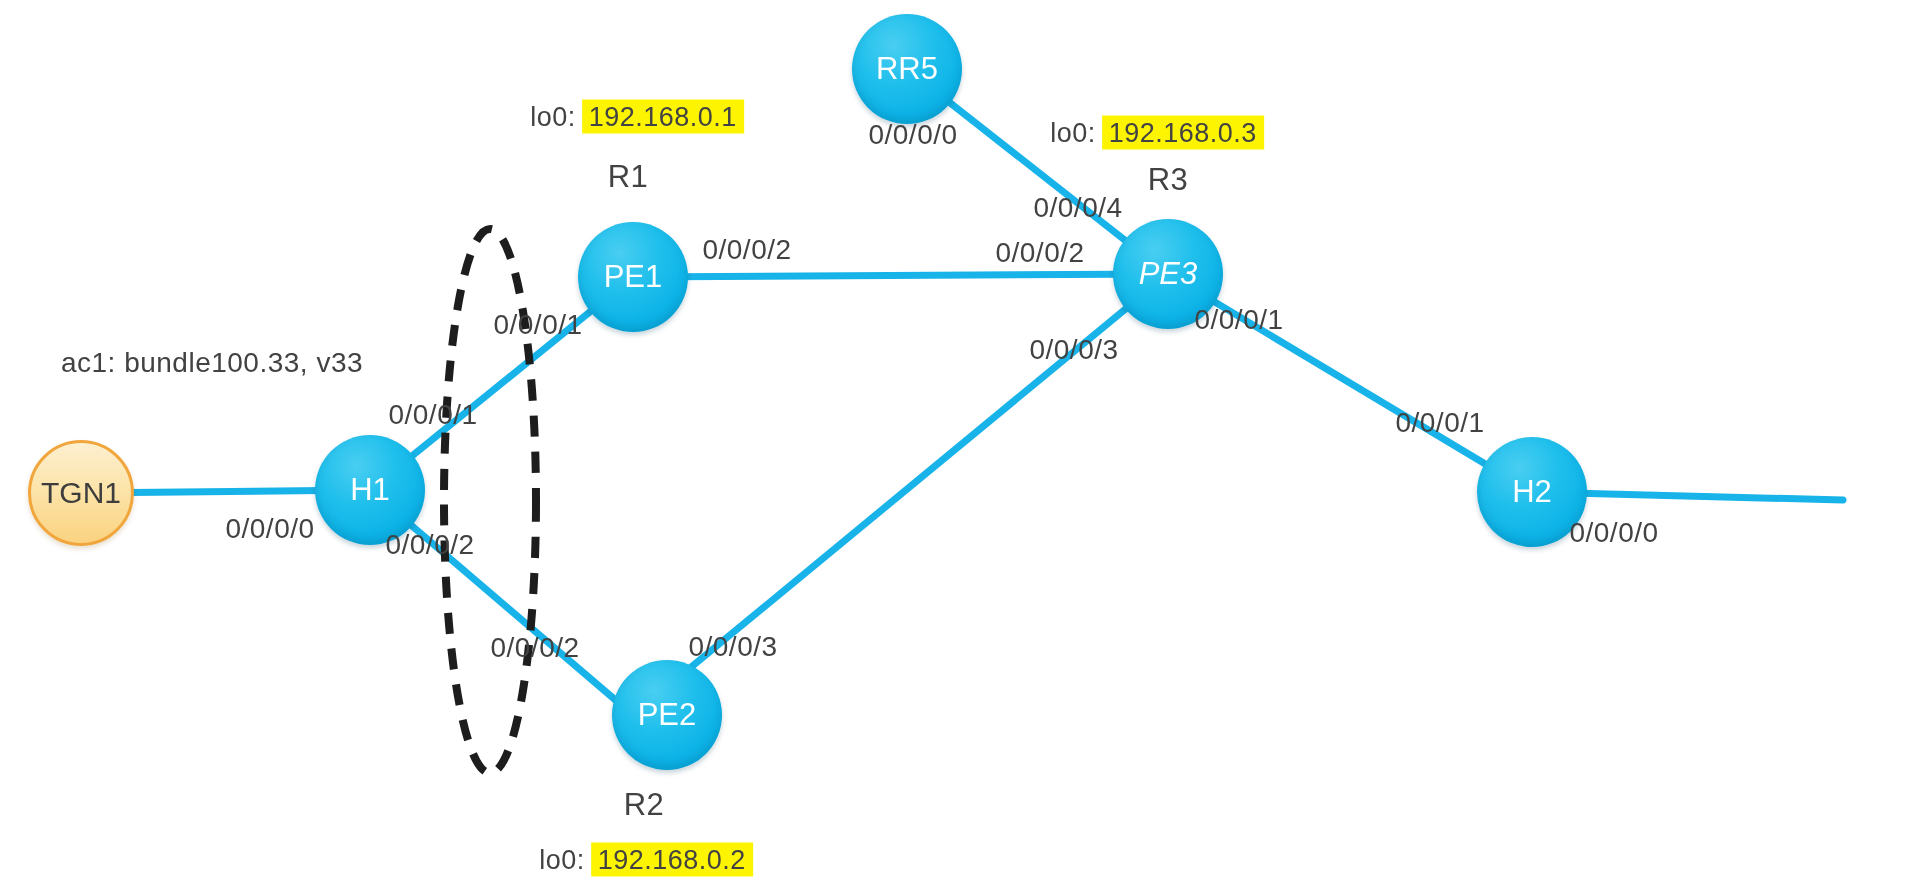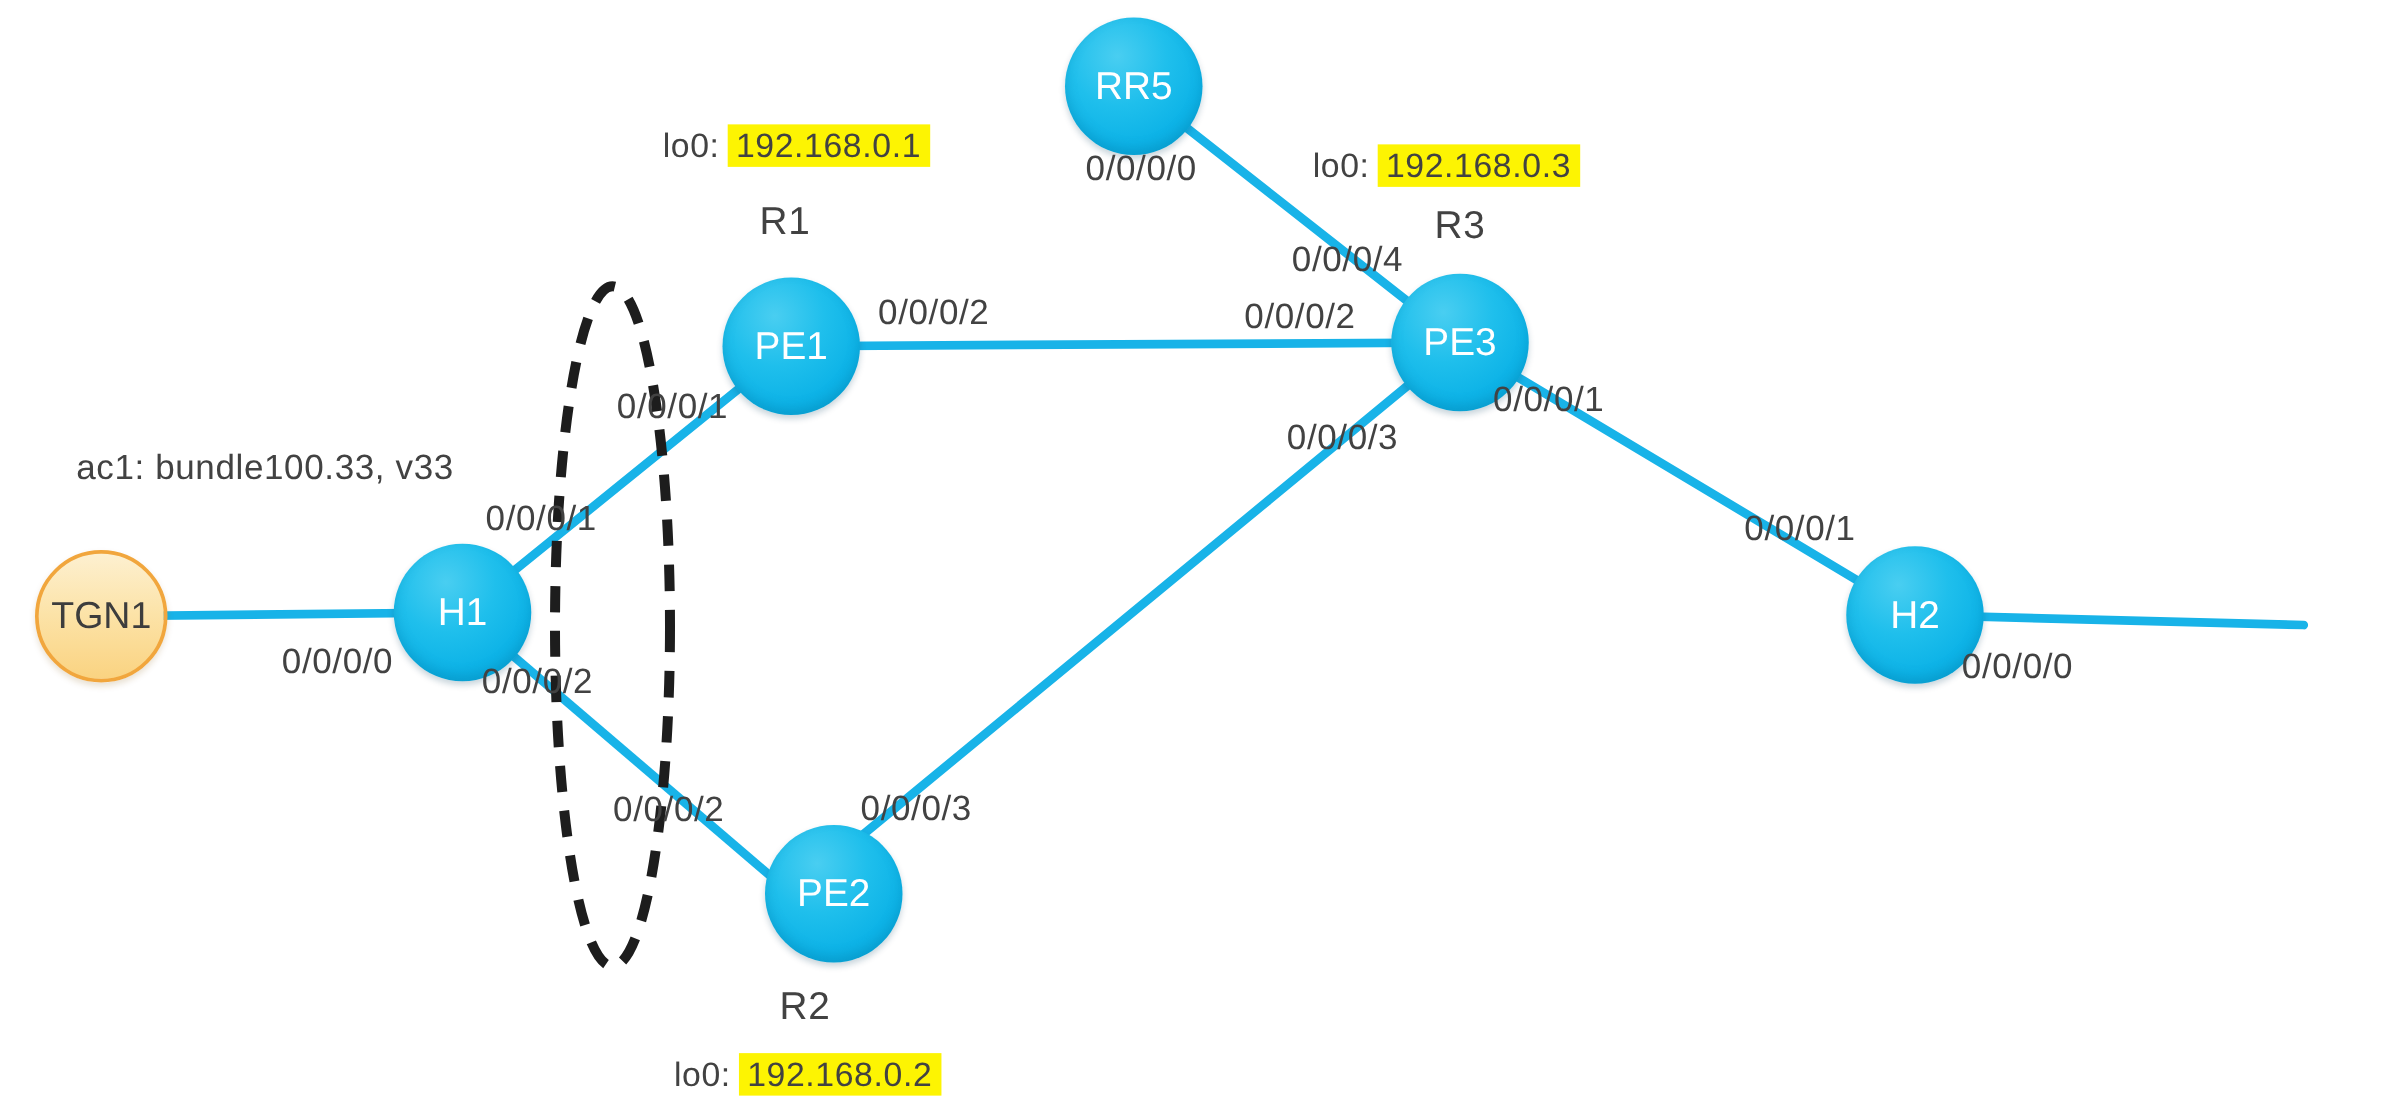--- a/index.html
+++ b/index.html
@@ -103,42 +103,42 @@
   </div>
   <div class="node router" style="left:633px; top:277px;">
     <span>PE1</span>
   </div>
   <div class="node router" style="left:667px; top:715px;">
     <span>PE2</span>
   </div>
   <div class="node router" style="left:907px; top:69px;">
     <span>RR5</span>
   </div>
-  <div class="node router" style="left:1168px; top:274px;">
+  <div class="node router" style="left:1168px; top:274px;font-style:italic;">
     <span>PE3</span>
   </div>
   <div class="node router" style="left:1532px; top:492px;">
     <span>H2</span>
   </div>
 
   <div class="lbl rname" style="left:628px; top:177px;">R1</div>
   <div class="lbl rname" style="left:1168px; top:180px;">R3</div>
   <div class="lbl rname" style="left:644px; top:805px;">R2</div>
 
   <div class="lbl lo" style="left:637px; top:117px;">
     <span>lo0:</span><span class="hl">192.168.0.1</span>
   </div>
   <div class="lbl lo" style="left:1157px; top:133px;">
     <span>lo0:</span><span class="hl">192.168.0.3</span>
   </div>
   <div class="lbl lo" style="left:646px; top:860px;">
     <span>lo0:</span><span class="hl">192.168.0.2</span>
   </div>
 
-  <div class="lbl" style="left:212px; top:374px;">ac1: bundle100.33, v33</div>
+  <div class="lbl" style="left:212px; top:363px;">ac1: bundle100.33, v33</div>
 
   <div class="lbl" style="left:913px; top:135px;">0/0/0/0</div>
   <div class="lbl" style="left:1078px; top:188px;margin-top:20px;">0/0/0/4</div>
   <div class="lbl" style="left:747px; top:250px;">0/0/0/2</div>
   <div class="lbl" style="left:1040px; top:253px;">0/0/0/2</div>
   <div class="lbl" style="left:538px; top:325px;">0/0/0/1</div>
   <div class="lbl" style="left:433px; top:415px;">0/0/0/1</div>
   <div class="lbl" style="left:270px; top:529px;">0/0/0/0</div>
   <div class="lbl" style="left:430px; top:545px;">0/0/0/2</div>
   <div class="lbl" style="left:535px; top:648px;">0/0/0/2</div>

